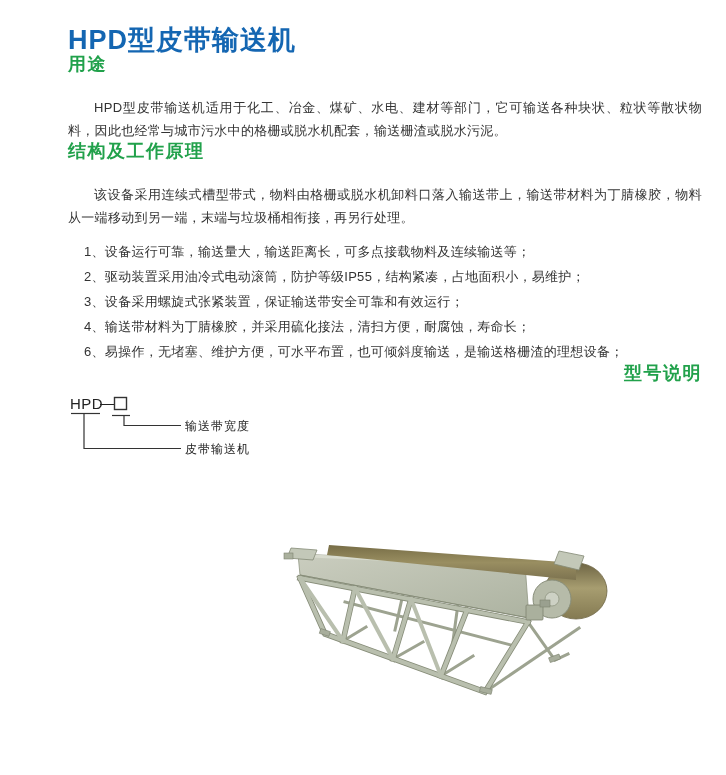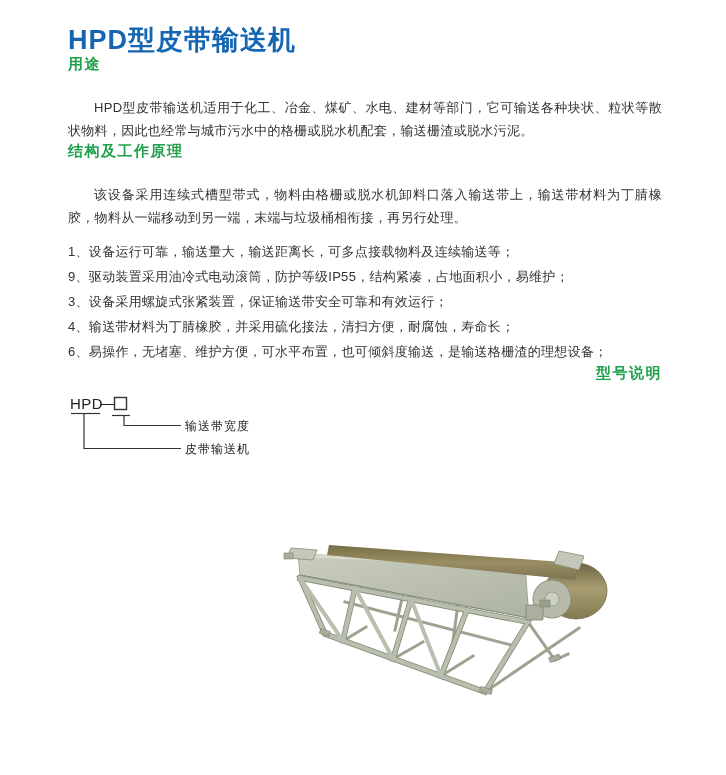--- a/index.html
+++ b/index.html
@@ -8,54 +8,54 @@
     position: relative;
     background: #ffffff;
     overflow: hidden;
     font-family: "Liberation Sans", "DejaVu Sans", sans-serif;
     color: #333333;
   }
   .content {
     position: absolute;
     left: 0; top: 0;
     width: 726px;
-    padding: 25px 64px 0 68px;
+    padding: 25px 24px 0 68px;
     box-sizing: border-box;
   }
   .page-title {
     margin: 0;
     font-size: 27px;
     line-height: 30px;
     font-weight: bold;
     letter-spacing: 1px;
     color: #1466b2;
   }
   h2.sec-heading {
     margin: 0;
-    font-size: 15px;
+    font-size: 18px;
     line-height: 18px;
     font-weight: bold;
     letter-spacing: 1.5px;
     color: #21a14b;
   }
   .h-usage     { margin-top: 11px; }
   .h-structure { margin-top: 34px; font-family: Liberation Serif, serif; }
   .h-features  { margin-top: 45px; }
   .h-model     { margin-top: 47px; text-align: right; }
   p.body-par {
     margin: 23px 0 0 0;
     font-size: 13px;
     line-height: 23px;
     letter-spacing: 0.3px;
     text-align: justify;
     text-indent: 2em;
     color: #333333;
   }
   .feature-list {
-    margin: 10px 0 0 0;
+    margin: 10px 0 0 16px;
     padding: 0;
     list-style: none;
   }
   .feature-list li {
     font-size: 13px;
     line-height: 25px;
     letter-spacing: 0.3px;
     white-space: nowrap;
     color: #333333;
   }
@@ -83,21 +83,21 @@
   <h1 class="page-title">HPD型皮带输送机</h1>
 
   <h2 class="sec-heading h-usage">用途</h2>
   <p class="body-par">HPD型皮带输送机适用于化工、冶金、煤矿、水电、建材等部门，它可输送各种块状、粒状等散状物料，因此也经常与城市污水中的格栅或脱水机配套，输送栅渣或脱水污泥。</p>
 
   <h2 class="sec-heading h-structure">结构及工作原理</h2>
   <p class="body-par">该设备采用连续式槽型带式，物料由格栅或脱水机卸料口落入输送带上，输送带材料为丁腈橡胶，物料从一端移动到另一端，末端与垃圾桶相衔接，再另行处理。</p>
 
   <ul class="feature-list">
     <li>1、设备运行可靠，输送量大，输送距离长，可多点接载物料及连续输送等；</li>
-    <li>9、驱动装置采用油冷式电动滚筒，防护等级IP55，结构紧凑，占地面积小，易维护；</li>
+    <li>2、驱动装置采用油冷式电动滚筒，防护等级IP55，结构紧凑，占地面积小，易维护；</li>
     <li>3、设备采用螺旋式张紧装置，保证输送带安全可靠和有效运行；</li>
     <li>4、输送带材料为丁腈橡胶，并采用硫化接法，清扫方便，耐腐蚀，寿命长；</li>
     <li>6、易操作，无堵塞、维护方便，可水平布置，也可倾斜度输送，是输送格栅渣的理想设备；</li>
   </ul>
 
   <h2 class="sec-heading h-model">型号说明</h2>
 
   <svg class="model-diagram" width="210" height="70" viewBox="0 0 210 70">
     <text class="model-code" x="2" y="17">HPD</text>
     <text class="model-code" x="32" y="16">—</text>

